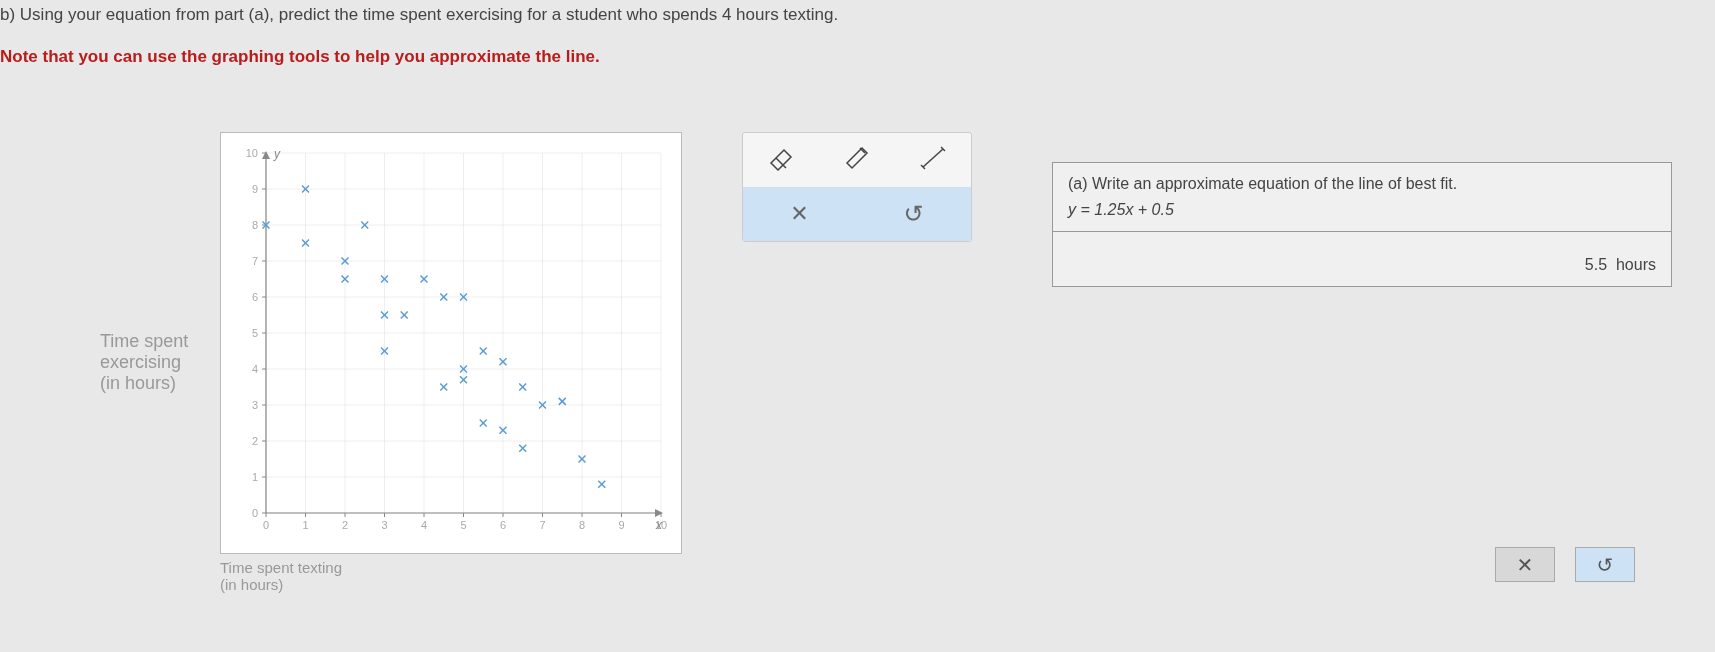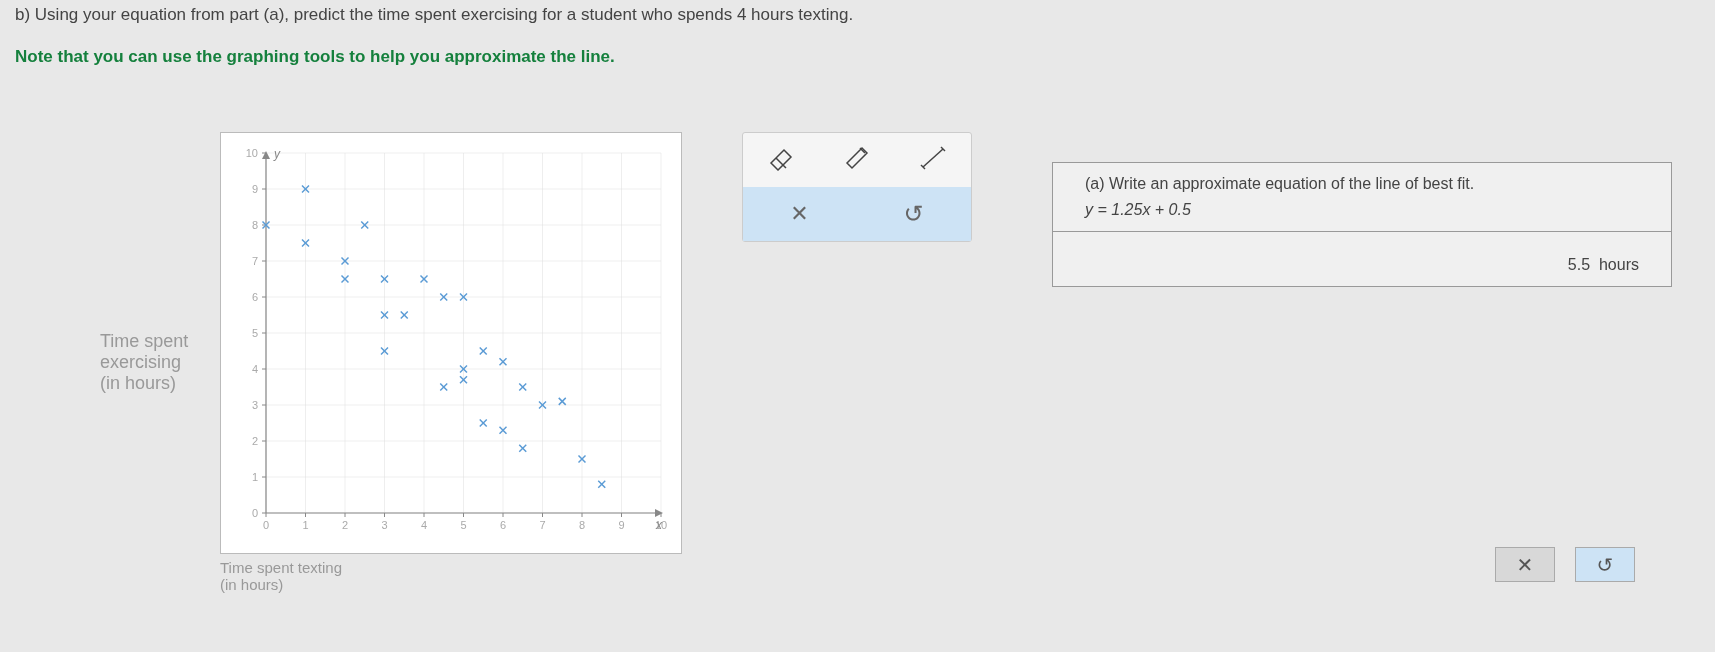--- a/index.html
+++ b/index.html
@@ -10,31 +10,31 @@
     body {
       font-family: Arial, sans-serif;
       background: #e8e8e8;
       color: #555;
       width: 1715px;
       height: 652px;
       overflow: hidden;
       position: relative;
     }
     .question-text {
-      padding: 5px 15px;
+      padding: 5px 0;
       font-size: 17px;
       color: #444;
     }
     .question-b {
       margin-bottom: 12px;
     }
     .note-text {
       margin-top: 8px;
       font-weight: bold;
-      color: #15803d;
+      color: #b91c1c;
     }
     .main-area {
       position: relative;
       margin-top: 60px;
       display: flex;
     }
     .chart-container {
       margin-left: 100px;
       display: flex;
       align-items: center;
@@ -82,21 +82,21 @@
     .tool-icon {
       cursor: pointer;
     }
     .answers-panel {
       margin-left: 80px;
       margin-top: 30px;
       width: 620px;
     }
     .answer-row {
       border: 1px solid #999;
-      padding: 12px 32px;
+      padding: 12px 15px;
       font-size: 16px;
       color: #444;
       background: #f0f0f0;
     }
     .answer-row .equation {
       text-align: left;
       font-style: italic;
       margin-top: 8px;
     }
     .answer-row .hours-val {

